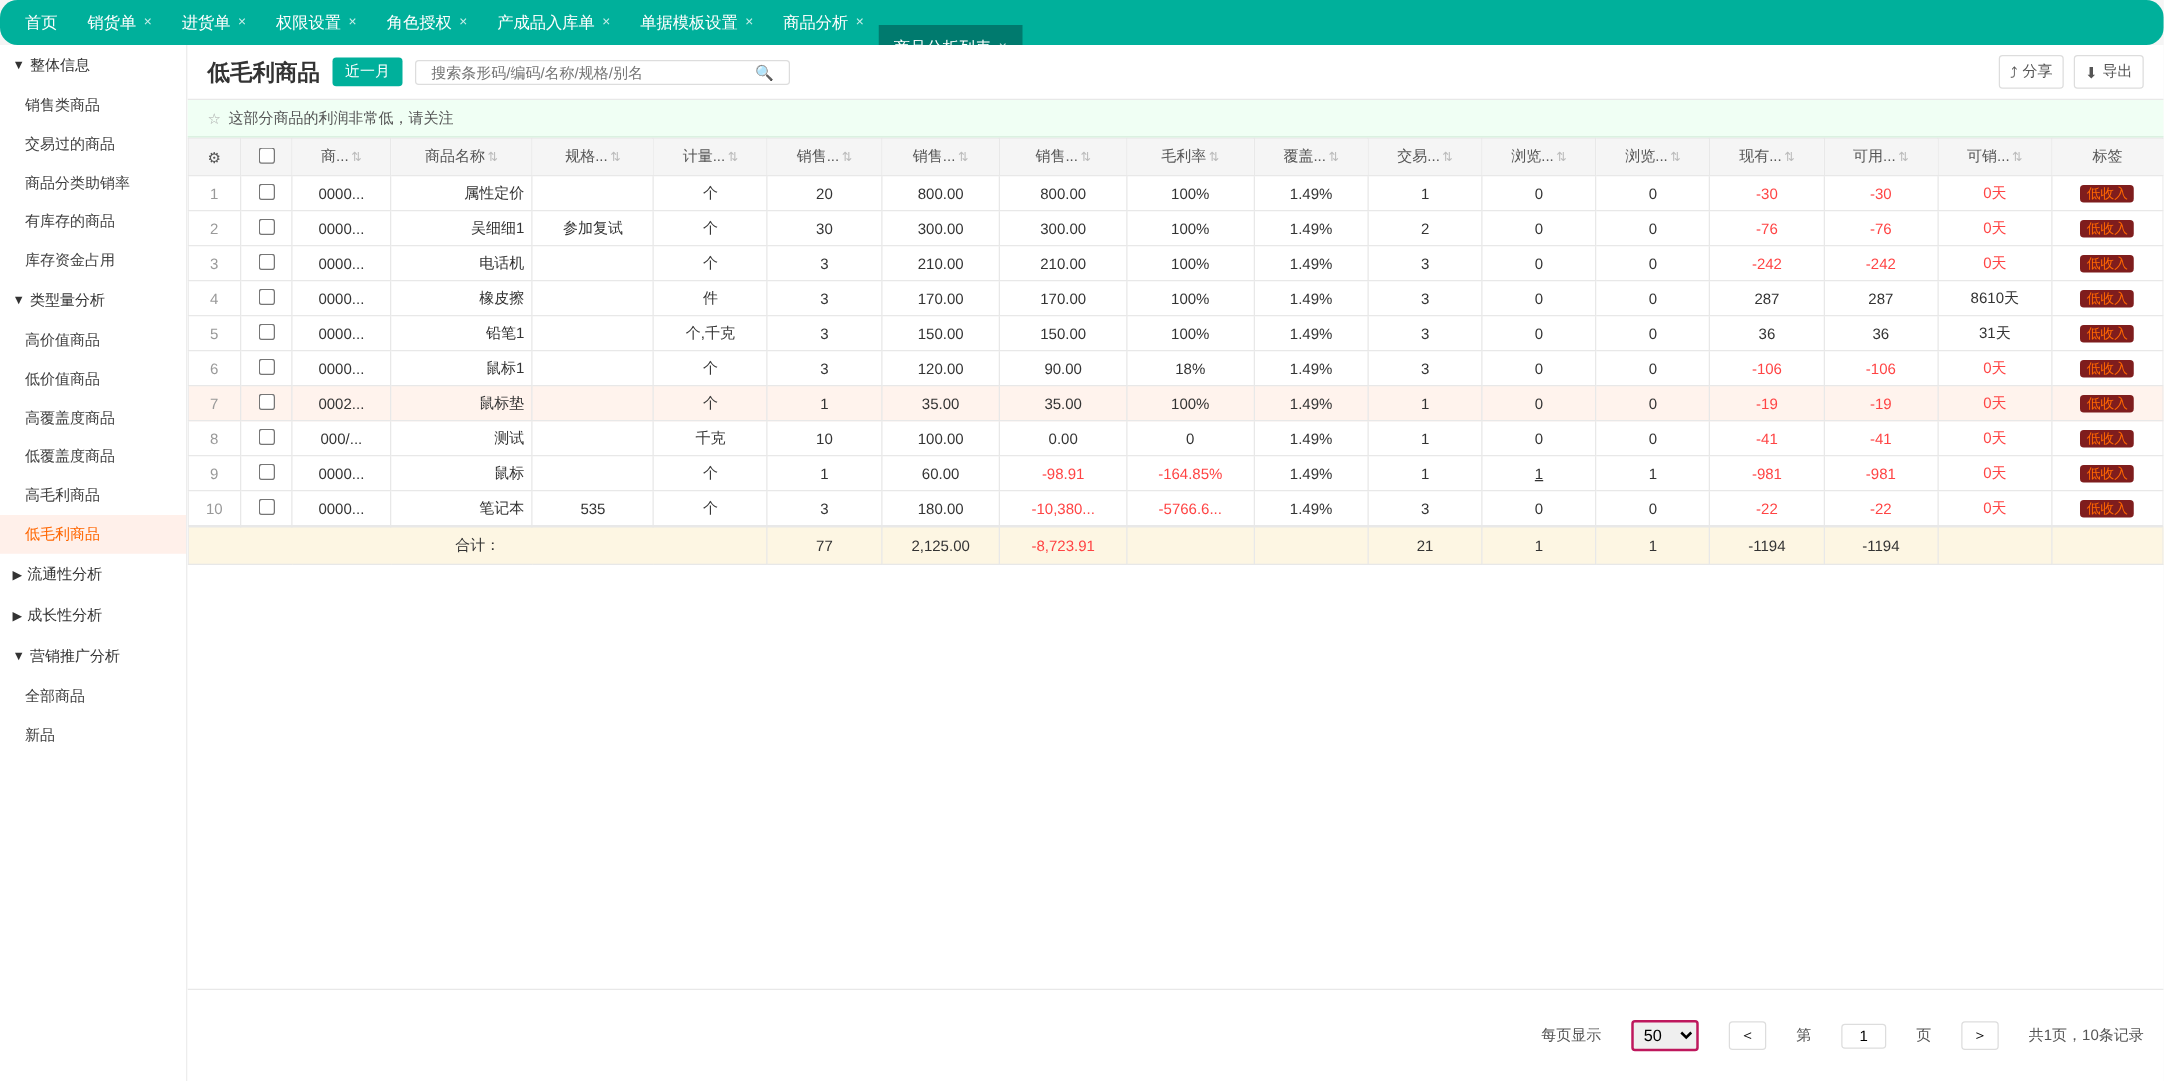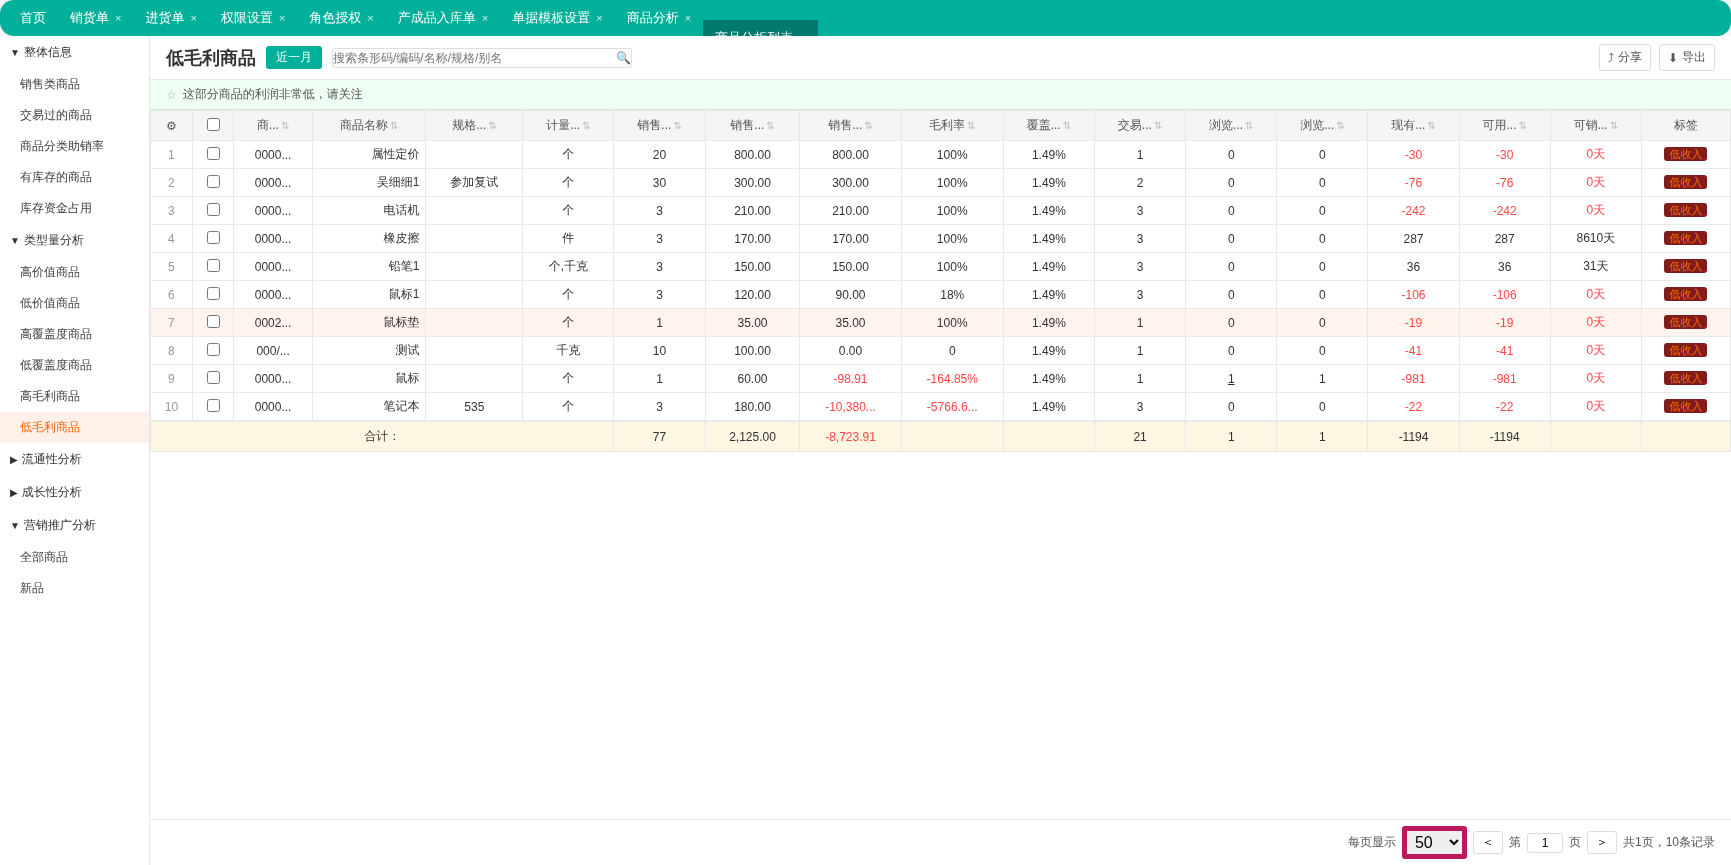--- a/index.html
+++ b/index.html
@@ -85,21 +85,21 @@
       border-radius: 3px;
       padding: 3px 10px;
       cursor: pointer;
       font-size: 12px;
     }
     .search-box {
       display: flex;
       align-items: center;
       border: 1px solid #ddd;
       border-radius: 3px;
-      padding: 2px 0;
+      padding: 2px 12px;
       flex: 1;
       max-width: 300px;
     }
     .search-box input {
       border: none;
       outline: none;
       font-size: 12px;
       width: 100%;
       color: #999;
     }
@@ -197,33 +197,33 @@
       text-align: center;
       white-space: nowrap;
     }
     .total-label { text-align: left; padding-left: 10px; font-weight: normal; }
 
     
     .pagination-bar {
       display: flex;
       align-items: center;
       justify-content: flex-end;
-      padding: 6px 16px;
+      padding: 24px 16px;
       border-top: 1px solid #e8e8e8;
       background: #fff;
-      gap: 6px;
+      gap: 24px;
       font-size: 12px;
       color: #555;
       flex-shrink: 0;
     }
     .pagination-bar select {
-      border: 5px solid #be185d;
+      border: 2px solid #be185d;
       border-radius: 3px;
       padding: 2px 4px;
-      font-size: 16px;
+      font-size: 13px;
     }
     .page-btn {
       border: 1px solid #ddd;
       background: #fff;
       border-radius: 3px;
       padding: 2px 8px;
       cursor: pointer;
       font-size: 12px;
     }
     .page-input {

